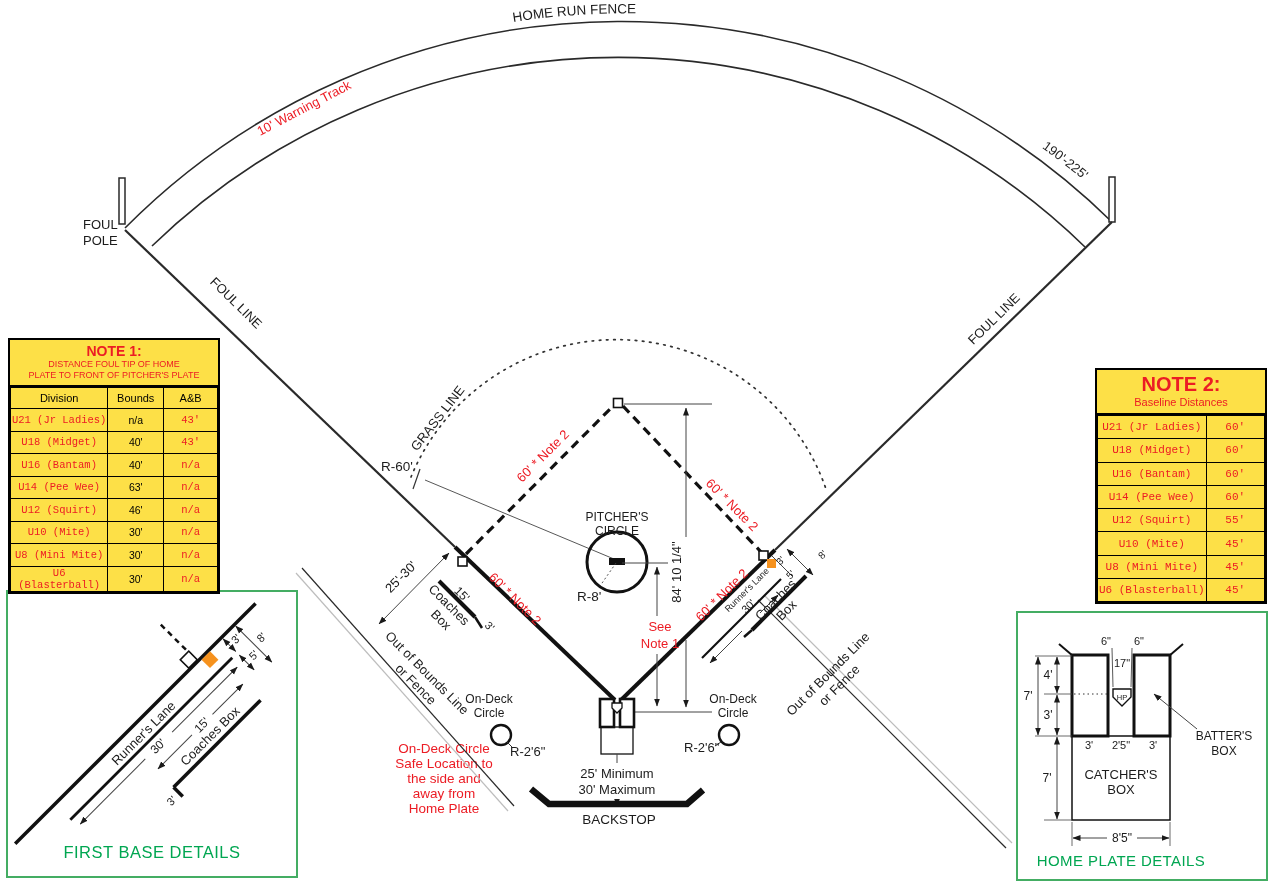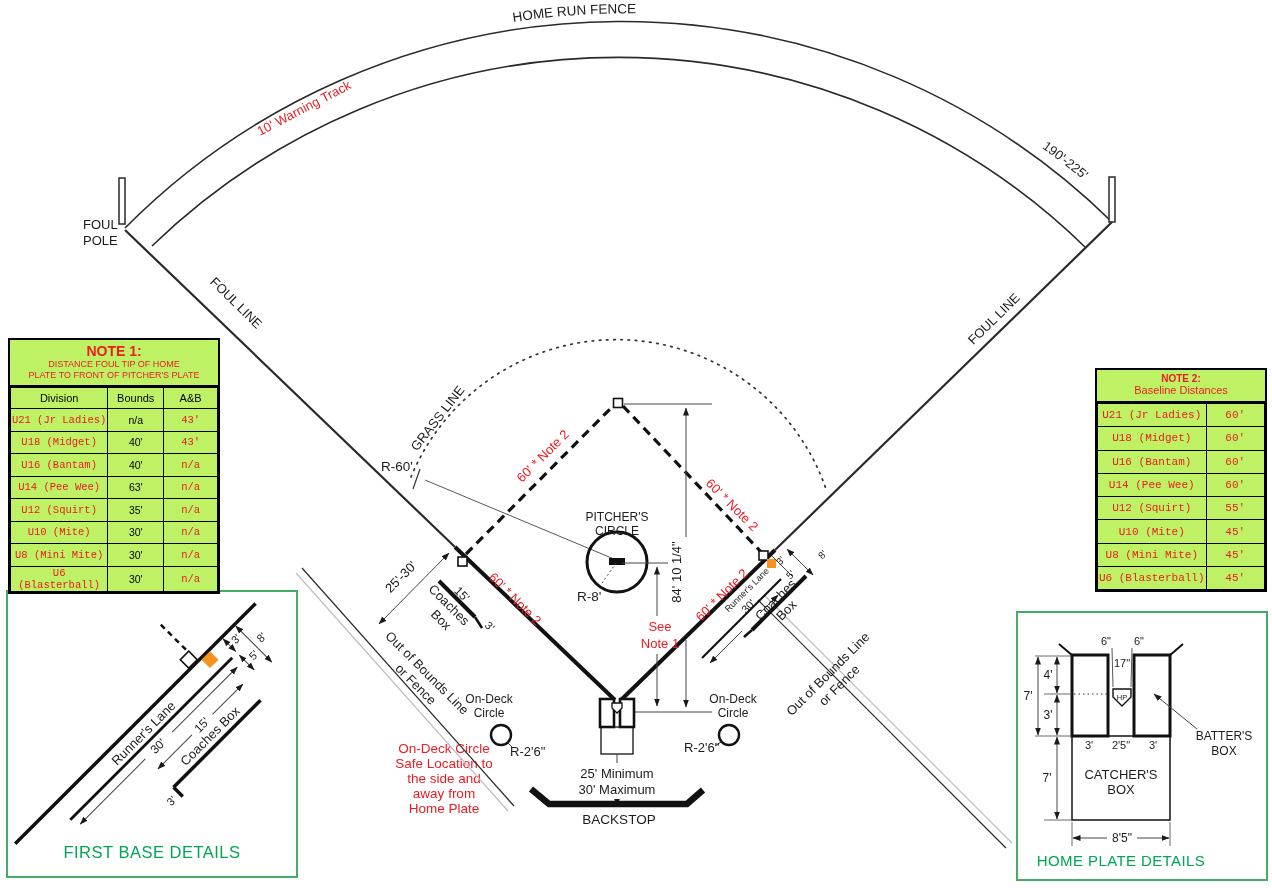--- a/index.html
+++ b/index.html
@@ -4,21 +4,21 @@
 <style>
   html,body{margin:0;padding:0;background:#fff;}
   #stage{position:relative;width:1272px;height:888px;background:#fff;overflow:hidden;
          font-family:"Liberation Sans",sans-serif;}
   #stage svg{position:absolute;left:0;top:0;}
   svg text{font-family:"Liberation Sans",sans-serif;fill:#1c1c1c;}
   .tred{fill:#EC1C24;}
   .tgreen{fill:#00A651;}
   .t13{font-size:13px;} .t12{font-size:12px;} .t11{font-size:11px;} .t10{font-size:10px;}
   .t9{font-size:9px;} .t14{font-size:13.5px;} .ttl{font-size:16.5px;letter-spacing:.5px;}
-  .note-box{position:absolute;background:#bef264;border:2px solid #000;box-sizing:border-box;}
+  .note-box{position:absolute;background:#fde047;border:2px solid #000;box-sizing:border-box;}
   .nt-head{text-align:center;padding:3px 2px 4px 2px;border-bottom:2px solid #000;}
   .nt-title{color:#EC1C24;font-weight:bold;font-size:14px;}
   .nt-sub{color:#EC1C24;font-size:9px;line-height:11px;}
   .nt-sub2{color:#EC1C24;font-size:11px;line-height:13px;}
   .note-box table{border-collapse:collapse;width:100%;table-layout:fixed;}
   .note-box td,.note-box th{border:1.5px solid #000;text-align:center;font-size:10.5px;
       padding:0;vertical-align:middle;}
   #note1 th{font-weight:normal;font-size:11px;height:20px;color:#000;}
   #note1 td{height:21.5px;}
   #note2 td{height:22.3px;font-size:11px;}
@@ -303,21 +303,21 @@
             <td class="c-blk">40'</td>
             <td class="c-red">n/a</td>
           </tr>
     <tr>
             <td class="c-red">U14 (Pee Wee)</td>
             <td class="c-blk">63'</td>
             <td class="c-red">n/a</td>
           </tr>
     <tr>
             <td class="c-red">U12 (Squirt)</td>
-            <td class="c-blk">35'</td>
+            <td class="c-blk">46'</td>
             <td class="c-red">n/a</td>
           </tr>
     <tr>
             <td class="c-red">U10 (Mite)</td>
             <td class="c-blk">30'</td>
             <td class="c-red">n/a</td>
           </tr>
     <tr>
             <td class="c-red">U8 (Mini Mite)</td>
             <td class="c-blk">30'</td>
@@ -327,21 +327,21 @@
             <td class="c-red">U6 (Blasterball)</td>
             <td class="c-blk">30'</td>
             <td class="c-red">n/a</td>
           </tr>
   </tbody>
       </table>
 </div>
 
 <div id="note2" class="note-box" style="left:1095px;top:368px;width:172px;">
   <div class="nt-head">
-    <div class="nt-title" style="font-size:10px;">NOTE 2:</div>
+    <div class="nt-title" style="font-size:20px;">NOTE 2:</div>
     <div class="nt-sub2">Baseline Distances</div>
   </div>
   <table>
     <colgroup>
           <col style="width:65%">
           <col style="width:35%">
         </colgroup>
     <tbody>
           <tr>
             <td class="c-red">U21 (Jr Ladies)</td>

